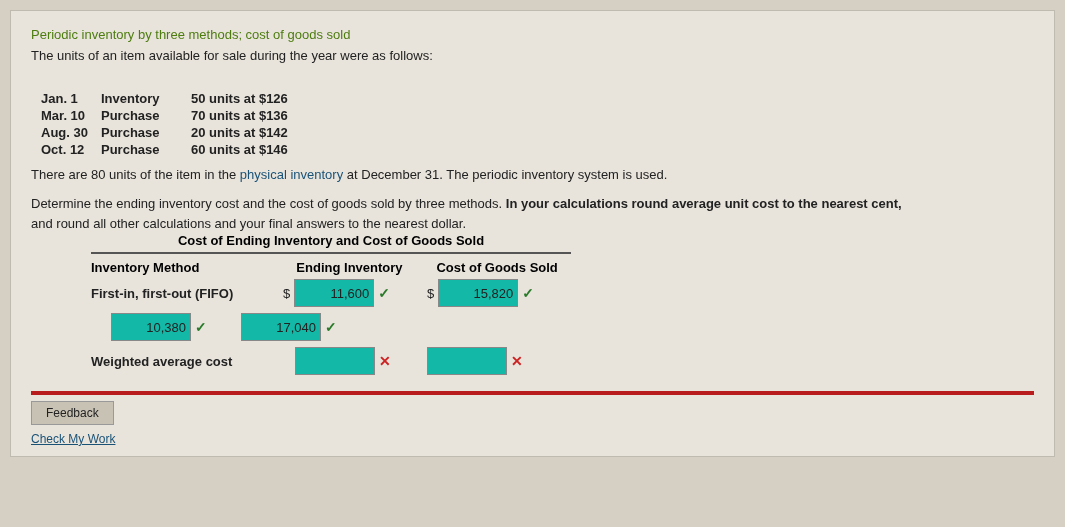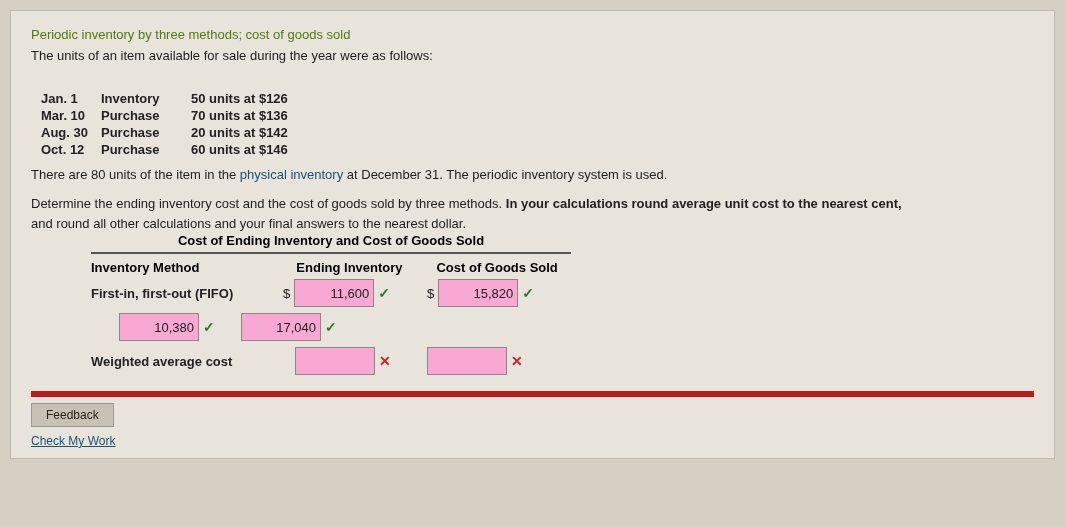--- a/index.html
+++ b/index.html
@@ -119,21 +119,21 @@
       gap: 4px;
     }
     .dollar-prefix {
       font-size: 13px;
       color: #222;
     }
     .value-input {
       width: 80px;
       height: 22px;
       border: 1px solid #888;
-      background: #f9a8d4;
+      background: #14b8a6;
       font-size: 13px;
       text-align: right;
       padding: 13px 4px;
       color: #222;
     }
     .check-icon {
       color: #2a7a2a;
       font-size: 14px;
       font-weight: bold;
     }
@@ -151,21 +151,21 @@
       color: #222;
       margin-bottom: 6px;
     }
     .check-my-work {
       font-size: 12px;
       color: #1a5276;
       text-decoration: underline;
       cursor: pointer;
     }
     .bottom-section {
-      border-top: 6px solid #b91c1c;
+      border-top: 4px solid #b91c1c;
       padding-top: 6px;
       margin-top: 4px;
     }
     .row-with-circle {
       position: relative;
     }
   </style>
 </head>
 <body>
 
@@ -223,21 +223,21 @@
       </div>
       <div class="input-group">
         <span class="dollar-prefix">$</span>
         <input class="value-input" type="text" value="15,820" readonly="" style="">
         <span class="check-icon">✓</span>
       </div>
     </div>
 
     <div class="results-row">
       <div class="input-group">
-        <input class="value-input" type="text" value="10,380" readonly="" style="margin-left: 28px;">
+        <input class="value-input" type="text" value="10,380" readonly="" style="margin-left: 20px;">
         <span class="check-icon">✓</span>
       </div>
       <div class="input-group">
         <input class="value-input" type="text" value="17,040" readonly="" style="">
         <span class="check-icon">✓</span>
       </div>
     </div>
 
     <div class="results-row">
       <div class="method-label">Weighted average cost</div>

